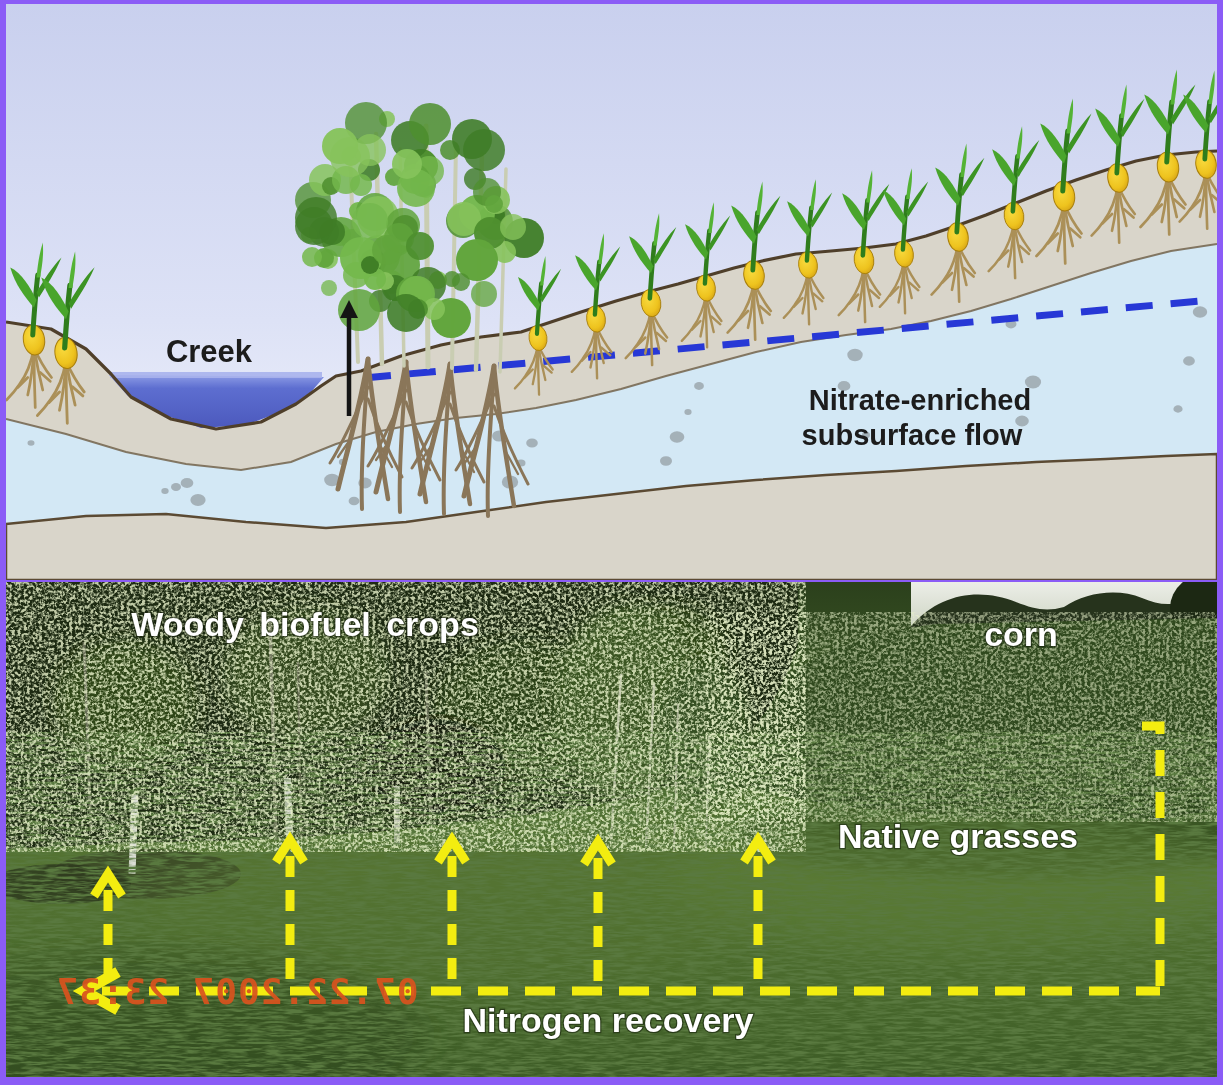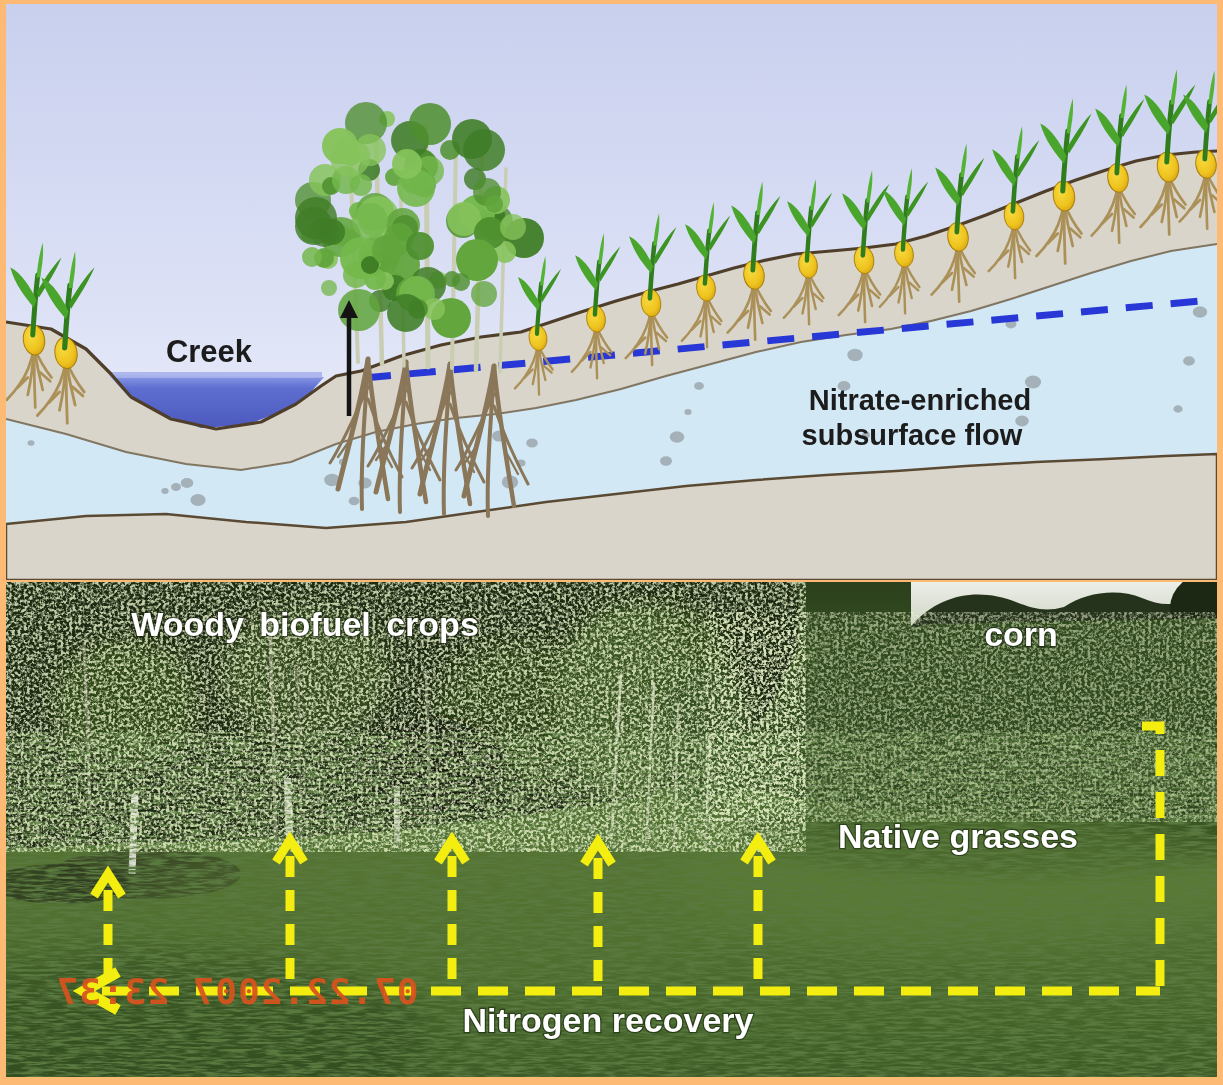--- a/index.html
+++ b/index.html
@@ -1,16 +1,16 @@
 <!DOCTYPE html>
 <html><head>
 <meta charset="utf-8">
 <style>
   html,body{margin:0;padding:0;background:#ffffff;}
-  #figure{position:relative;width:1223px;height:1085px;background:#fdba74;overflow:hidden;
+  #figure{position:relative;width:1223px;height:1085px;background:#8b5cf6;overflow:hidden;
           font-family:"Liberation Sans",sans-serif;}
   #illu-wrap{position:absolute;left:6px;top:4px;width:1211px;height:576px;}
   #photo-wrap{position:absolute;left:6px;top:582px;width:1211px;height:495px;}
   svg{display:block;}
   .illu-label{font-family:"Liberation Sans",sans-serif;font-weight:600;fill:#1c1c1c;}
   .photo-label{font-family:"Liberation Sans",sans-serif;font-weight:bold;fill:#ffffff;
                paint-order:stroke;stroke:rgba(18,28,10,0.55);stroke-width:2.5px;}
   .timestamp{font-family:"DejaVu Sans Mono",monospace;font-weight:bold;}
 </style>
 </head>

